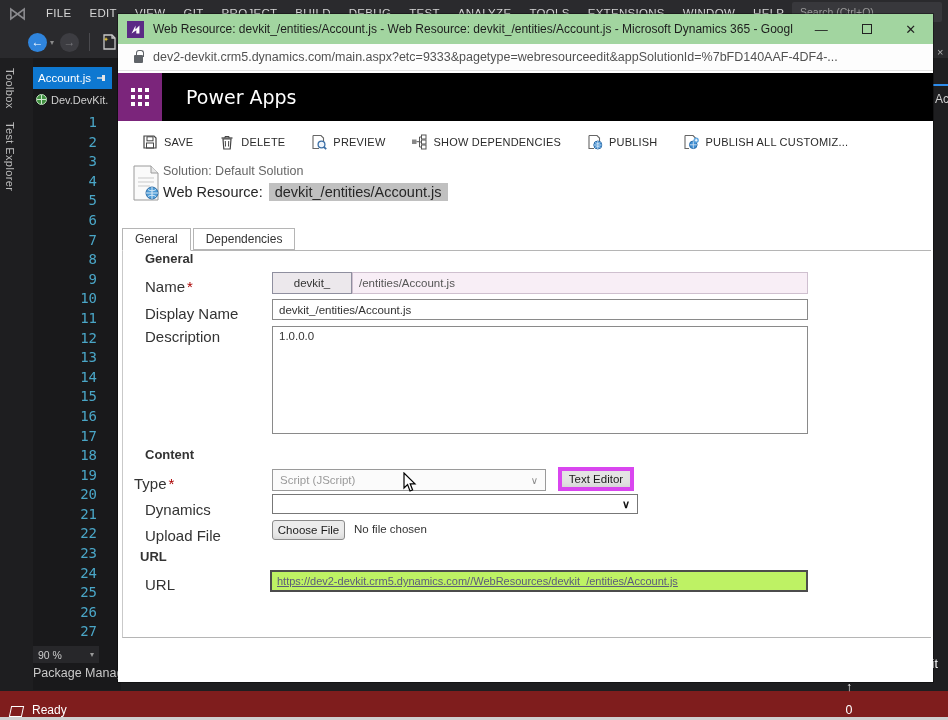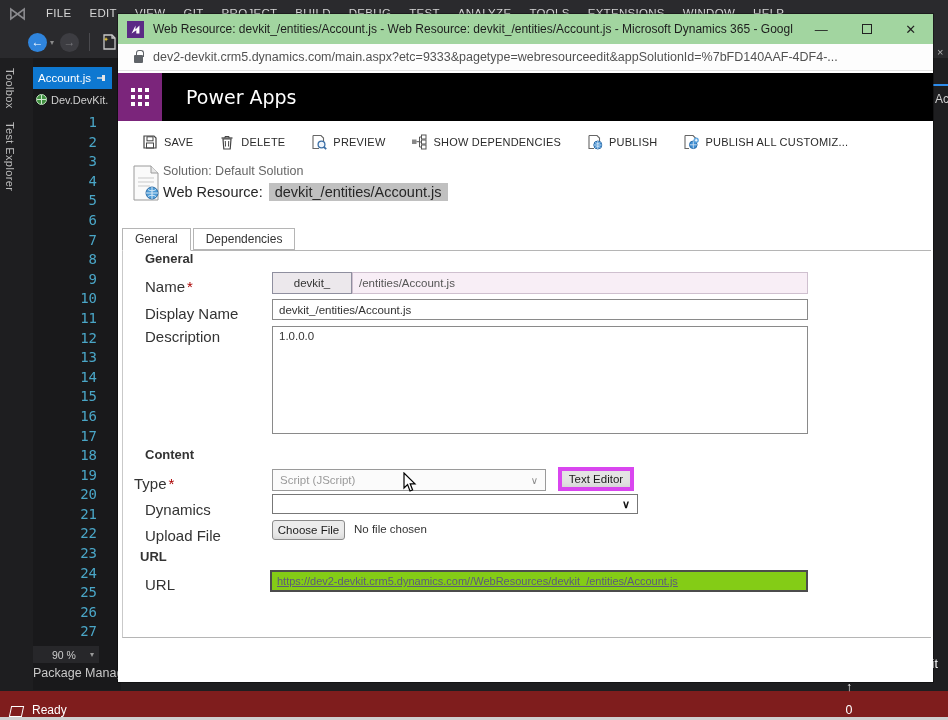--- a/index.html
+++ b/index.html
@@ -32,21 +32,21 @@
   .vs-tab2 { position:absolute; left:33px; top:89px; width:88px; height:21px; color:#cfcfcf; font-size:11px;
     display:flex; align-items:center; gap:4px; padding-left:3px; }
   .globe-dot { width:11px; height:11px; border-radius:50%; background:#3f8f3f; border:1px solid #bfe3bf;
     position:relative; flex:none; }
   .globe-dot:before { content:""; position:absolute; left:4px; top:0; width:1px; height:9px; background:#cfe9cf; }
   .globe-dot:after  { content:""; position:absolute; left:0; top:4px; width:9px; height:1px; background:#cfe9cf; }
   .vs-linenums { position:absolute; left:33px; top:113px; width:64px; text-align:right;
     font-family:"DejaVu Sans Mono", monospace; font-size:14px; line-height:19.6px; color:#4aa6c7; }
   .vs-zoom { position:absolute; left:33px; top:646px; width:66px; height:17px; background:#27272a;
     color:#cccccc; font-size:10.5px; display:flex; align-items:center; padding:0 5px; }
-  .vs-zoom .z { flex:1;text-align:center; }
+  .vs-zoom .z { flex:1; }
   .vs-zoom .c { font-size:8px; color:#9a9a9a; }
   .vs-pkg { position:absolute; left:33px; top:666px; width:92px; color:#c9c9c9; font-size:12.5px;
     white-space:nowrap; overflow:hidden; }
   .vs-right-frag { position:absolute; left:935px; top:92px; color:#cccccc; font-size:12px; }
   .vs-right-line { position:absolute; left:933px; top:84px; width:15px; height:2px; background:#2d8ceb; }
   .vs-right-close { position:absolute; left:937px; top:46px; color:#b5b5b5; font-size:11px; }
 
   .vs-statusbar { position:absolute; left:0; top:691px; width:948px; height:26px; background:#7f1d1d;
     color:#fff; display:flex; align-items:flex-end; font-size:12px; }
   .st-icon { width:13px; height:11px; border:1.5px solid #fff; transform:skewX(-12deg); margin:0 9px 0 10px; }
@@ -112,21 +112,21 @@
   .f-select { position:absolute; border:1px solid #9a9a9a; background:#fbfbfb; display:flex; align-items:center;
     font-size:11.5px; padding:0 7px; }
   .f-select .val { flex:1; color:#9a9a9a; }
   .f-select .chev { color:#8a8a8a; font-size:10px; }
   .f-select.enabled { background:#fff; border:1px solid #777; }
   .f-select.enabled .chev { color:#111; font-weight:bold; font-size:11px; }
   .btn { position:absolute; background:#e4e4e4; border:4px solid #d946ef; font-size:11.5px; color:#1a1a1a;
     display:flex; align-items:center; justify-content:center; box-shadow:inset 0 -6px 8px -6px #c9c9c9; }
   .btn-file { border-radius:3px; background:#ececec; border:1px solid #8a8a8a; }
   .f-note { position:absolute; font-size:11.5px; color:#333; }
-  .url-box { position:absolute; border:2px solid #4c4c4c; background:#84cc16; display:flex; align-items:center; padding:0 5px; }
+  .url-box { position:absolute; border:2px solid #4c4c4c; background:#bef264; display:flex; align-items:center; padding:0 5px; }
   .url-box a { font-size:11px; color:#5c5c7a; text-decoration:underline; white-space:nowrap; overflow:hidden; }
 
   .cursor { position:absolute; left:403px; top:472px; z-index:60; }
 
   .doc-svg { width:28px; height:36px; }
 </style>
 </head>
 <body>
 
 <div id="screen">
@@ -142,20 +142,23 @@
         <span>PROJECT</span>
         <span>BUILD</span>
         <span>DEBUG</span>
         <span>TEST</span>
         <span>ANALYZE</span>
         <span>TOOLS</span>
         <span>EXTENSIONS</span>
         <span>WINDOW</span>
         <span>HELP</span>
       </div>
+  </div>
+  <div class="vs-search">
+    <span>Search (Ctrl+Q)</span>
   </div>
 
   <div class="vs-toolbar">
     <span class="nav-circle nav-back">←</span>
     <span class="nav-chev">▾</span>
     <span class="nav-circle nav-fwd">→</span>
     <span class="tb-sep"></span>
     <svg width="18" height="18" viewBox="0 0 18 18">
       <path d="M4 2h8l3 3v11H4z" fill="none" stroke="#c8c8c8" stroke-width="1.3"></path>
       <path d="M12 2v3h3" fill="none" stroke="#c8c8c8" stroke-width="1.3"></path>

